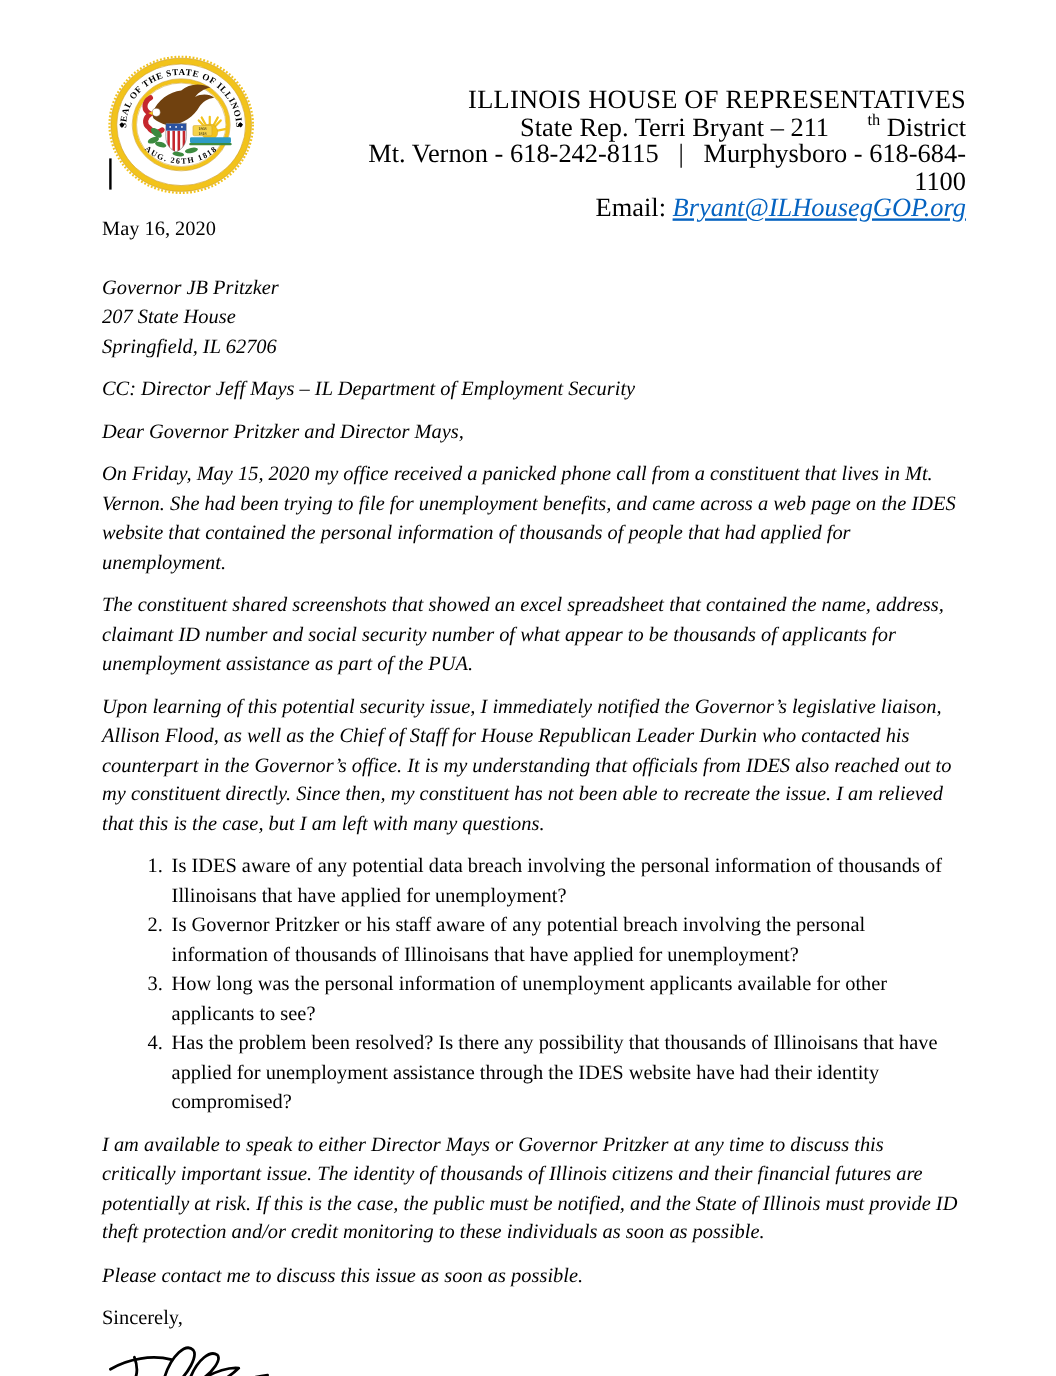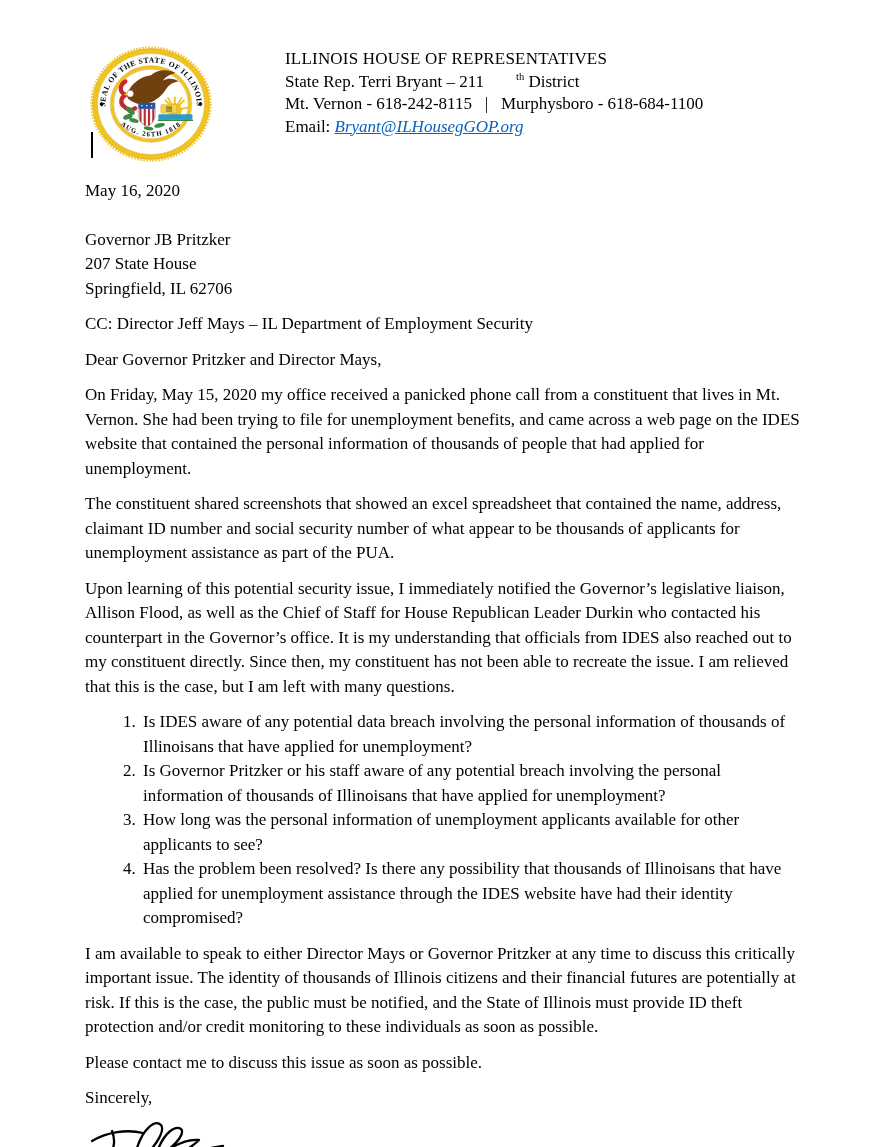--- a/index.html
+++ b/index.html
@@ -11,33 +11,33 @@
     font-family:"Liberation Serif", serif;
     color:#000000;
     overflow:hidden;
   }
   
   .letterhead { position:relative; padding-top:50px; height:165px; }
   .seal-wrap { position:absolute; left:90px; top:45px; width:122px; height:118px; }
   .seal-wrap svg { width:100%; height:100%; display:block; }
   .cursor-mark { position:absolute; left:91px; top:132px; width:2px; height:26px; background:#000; }
   .head-text {
-    position:absolute; left:285px; top:48px; width:520px;
-    text-align:left; font-size:17px; line-height:22.5px;
+    position:absolute; left:285px; top:72px; width:520px;
+    text-align:right; font-size:22px; line-height:22.5px;
   }
   .head-org { letter-spacing:0.2px; }
   .preline { white-space:pre-wrap; }
   a.email-link, .email-link { color:#0563C1; text-decoration:underline; cursor:pointer;font-style:italic; }
   sup { font-size:0.62em; vertical-align:super; line-height:0;margin-left:32px; }
   
   .body {
     margin:14px 0 0 85px; width:715px;
     font-size:17px; line-height:24.5px;
   }
-  .blk { margin-bottom:11px; }
+  .blk { margin-bottom:11px;font-style:italic; }
   .date-line { margin-bottom:24px; }
   .addr-line { display:block; }
   ol.questions { margin:0 0 11px 0; padding-left:55px; }
   ol.questions li { padding-left:3px; }
   .signature-svg { display:block; margin:3px 0 2px 2px; }
 </style>
 </head>
 <body>
 
 <div class="page">

